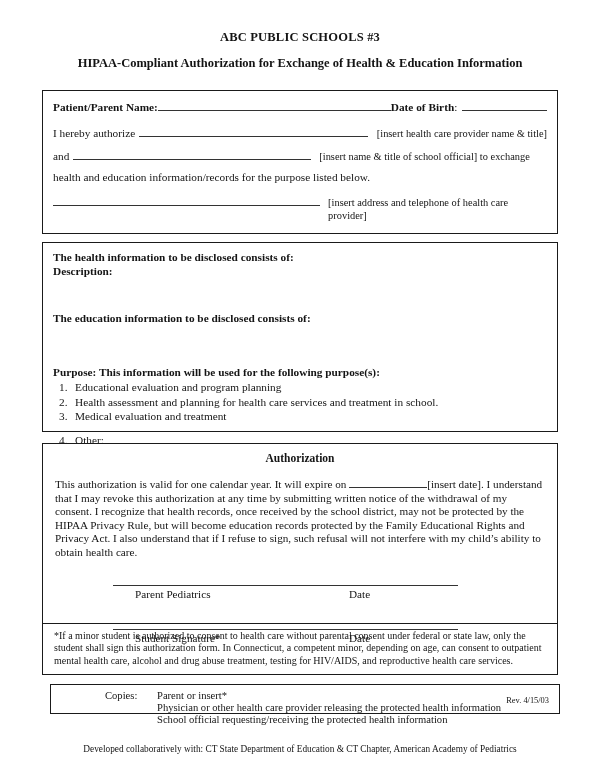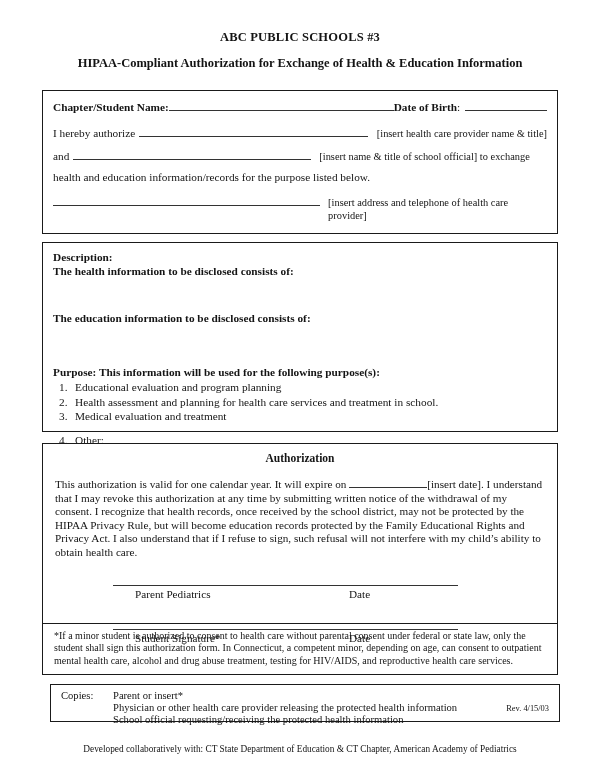--- a/index.html
+++ b/index.html
@@ -190,21 +190,22 @@
     font-size: 10px;
     line-height: 12.4px;
     text-align: left;
   }
 
   
   #section-copies {
     left: 50px;
     top: 684px;
     width: 510px;
-    height: 38px;
+    height: 30px;
+    padding-left: 44px;
   }
   .copies-inner {
     padding: 5px 10px 0 10px;
     font-size: 10.6px;
     line-height: 12.2px;
     position: relative;
     height: 100%;
     box-sizing: border-box;
   }
   .copies-row { display: flex; }
@@ -234,21 +235,21 @@
 
   <div class="doc-header">
     <div class="doc-title-main">ABC PUBLIC SCHOOLS #3</div>
     <div class="doc-title-sub">HIPAA-Compliant Authorization for Exchange of Health &amp; Education Information</div>
   </div>
 
   <div class="box" id="section-authorize">
     <div class="s1-inner">
 
       <div class="line-row s1-row1">
-        <span class="lbl-b">Chapter/Student Name:</span>
+        <span class="lbl-b">Patient/Parent Name:</span>
         <span class="blank s1-blank-name"></span>
         <span class="lbl-b">Date of Birth</span>
         <span>:</span>
         <span class="blank s1-blank-dob"></span>
       </div>
 
       <div class="line-row">
         <span>I hereby authorize</span>
         <span class="blank s1-blank-prov"></span>
         <span class="note">[insert health care provider name &amp; title]</span>
@@ -269,22 +270,22 @@
         <span class="blank s1-blank-addr"></span>
         <span class="note">[insert address and telephone of health care provider]</span>
       </div>
 
     </div>
   </div>
 
   <div class="box" id="section-description">
     <div class="s2-inner">
 
+      <div class="s2-heading">The health information to be disclosed consists of:</div>
       <div class="s2-heading">Description:</div>
-      <div class="s2-heading">The health information to be disclosed consists of:</div>
 
       <div class="s2-gap-a"></div>
 
       <div class="s2-heading">The education information to be disclosed consists of:</div>
 
       <div class="s2-gap-b"></div>
 
       <div class="purpose-title">Purpose:  This information will be used for the following purpose(s):</div>
 
       <ul class="purpose-list">

